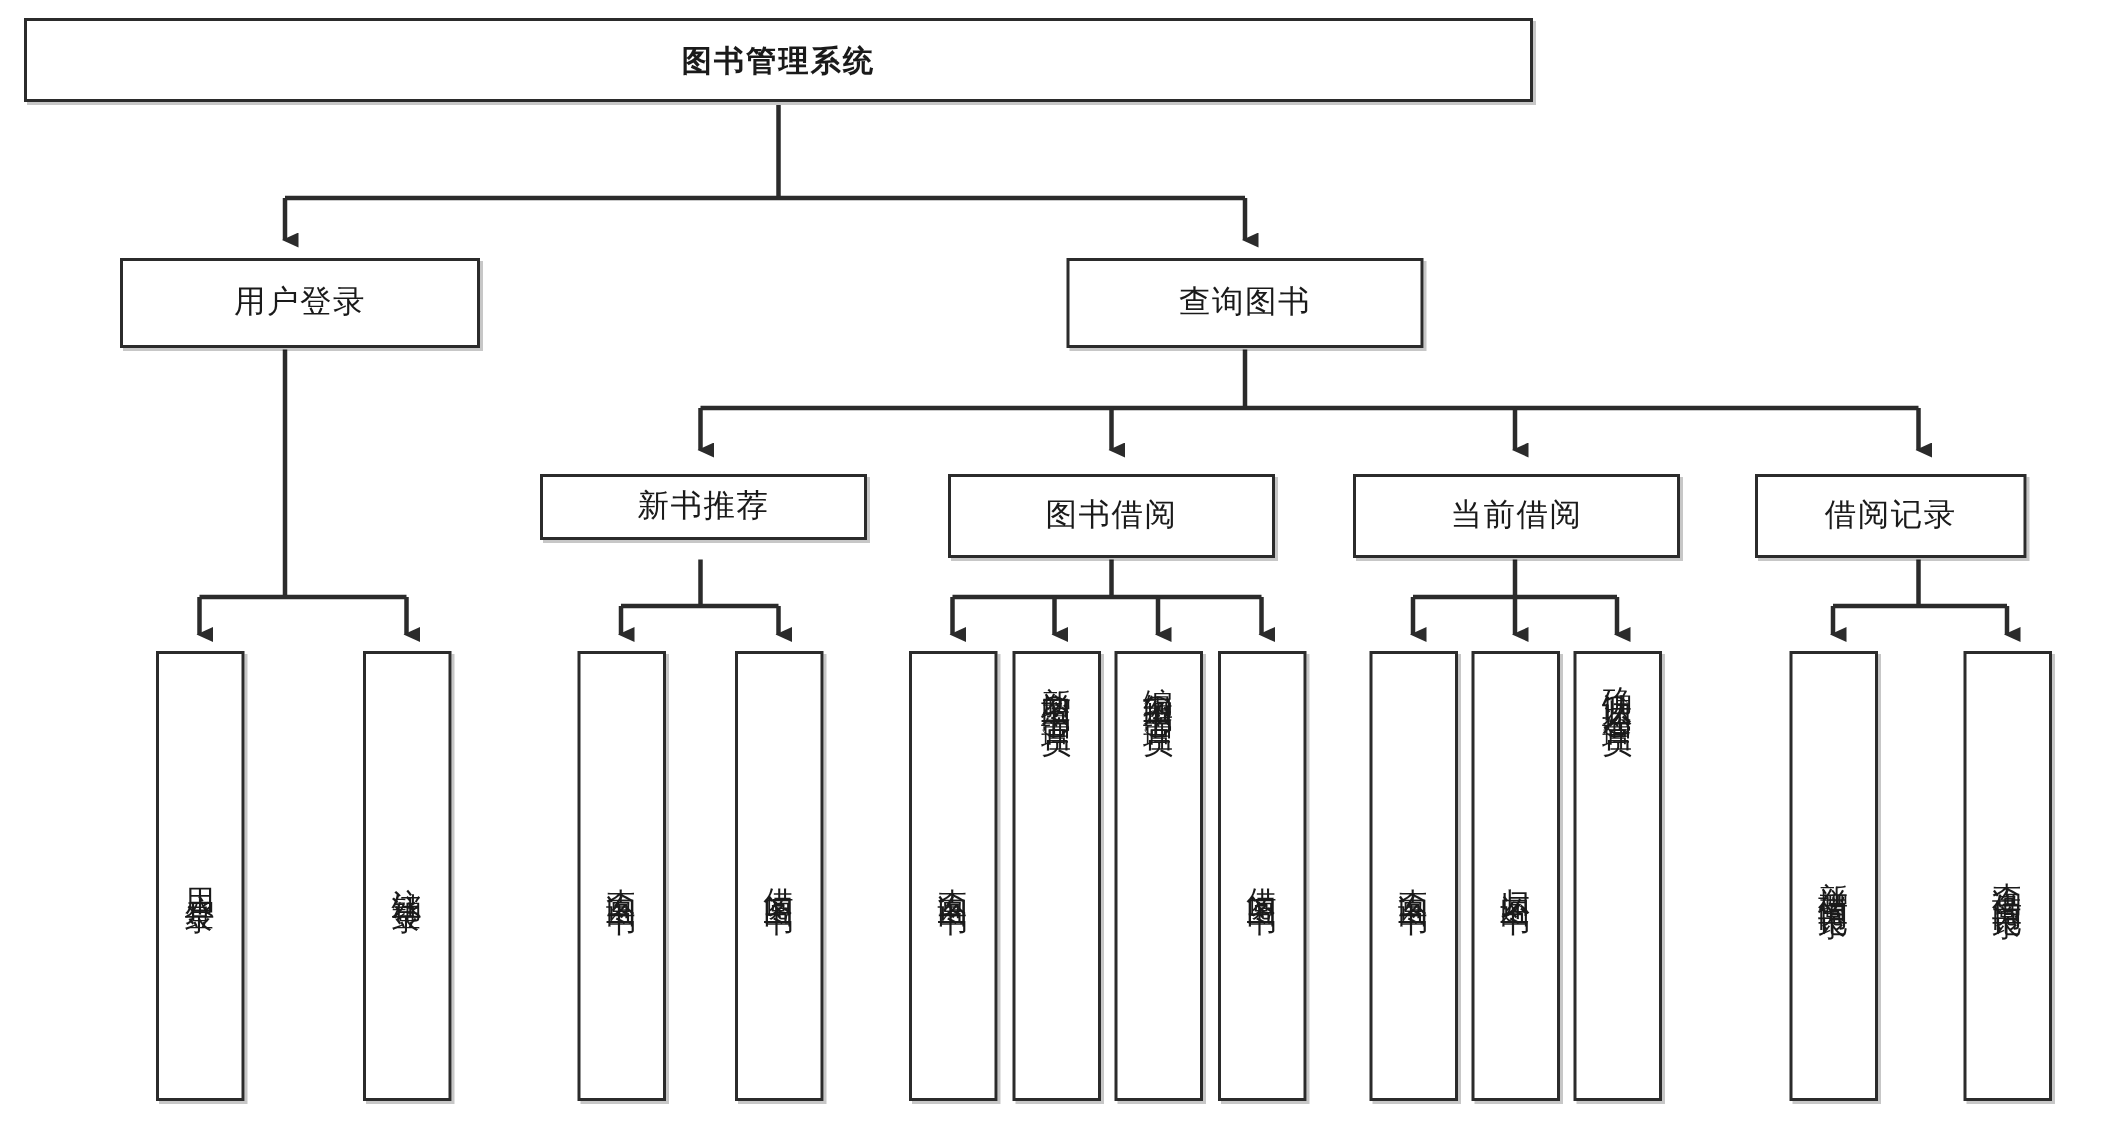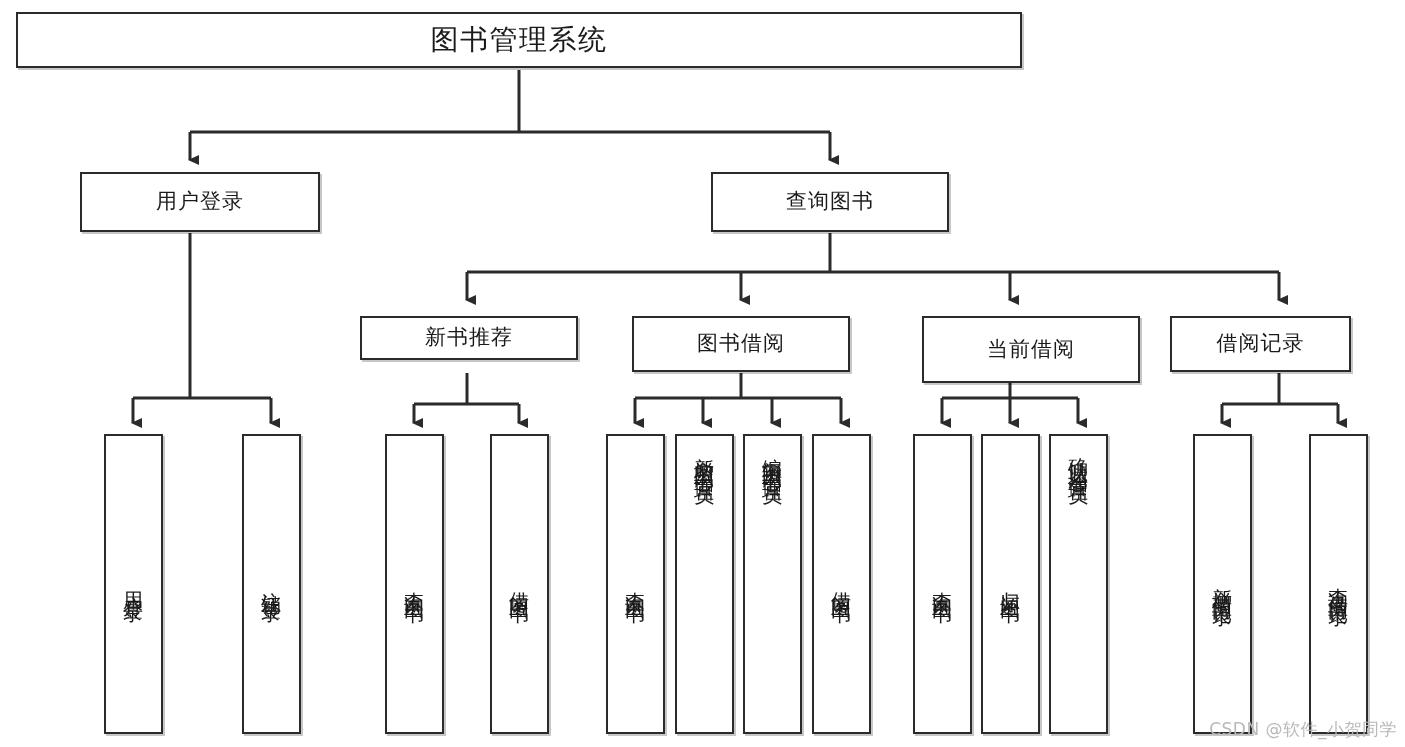--- a/index.html
+++ b/index.html
@@ -25,21 +25,21 @@
   }
   .node .lbl{
     display:block;
     text-align:center;
     line-height:1.12;
     white-space:nowrap;
   }
 
   
   .h-node .lbl{ font-size:21px; letter-spacing:1px; }
-  .node.root .lbl{ font-size:28px; letter-spacing:1.5px; }
+  .node.root .lbl{ font-size:20px; letter-spacing:1.5px;font-weight:bold; }
 
   
   .v-node{
     align-items:flex-start;
     padding-top:6px;
   }
   .v-node .lbl{
     writing-mode:vertical-rl;
     text-orientation:upright;
     font-size:20px;
@@ -128,21 +128,21 @@
   </div>
 
   <div class="node h-node" style="left:360px;top:316px;width:218px;height:44px;">
     <span class="lbl">新书推荐</span>
   </div>
 
   <div class="node h-node" style="left:632px;top:316px;width:218px;height:56px;">
     <span class="lbl">图书借阅</span>
   </div>
 
-  <div class="node h-node" style="left:902px;top:316px;width:218px;height:67px;margin-left:20px;">
+  <div class="node h-node" style="left:902px;top:316px;width:218px;height:56px;">
     <span class="lbl">当前借阅</span>
   </div>
 
   <div class="node h-node" style="left:1170px;top:316px;width:181px;height:56px;">
     <span class="lbl">借阅记录</span>
   </div>
 
   <div class="node v-node centerish" style="left:104px;top:434px;width:59px;height:300px;">
     <span class="lbl">用户登录</span>
   </div>
@@ -188,15 +188,14 @@
   </div>
 
   <div class="node v-node centerish" style="left:1193px;top:434px;width:59px;height:300px;">
     <span class="lbl">新增借阅记录</span>
   </div>
 
   <div class="node v-node centerish" style="left:1309px;top:434px;width:59px;height:300px;">
     <span class="lbl">查询借阅记录</span>
   </div>
 
-  <div class="watermark">CSDN @软件_小贺同学</div>
 
 </div>
 
 </body></html>

